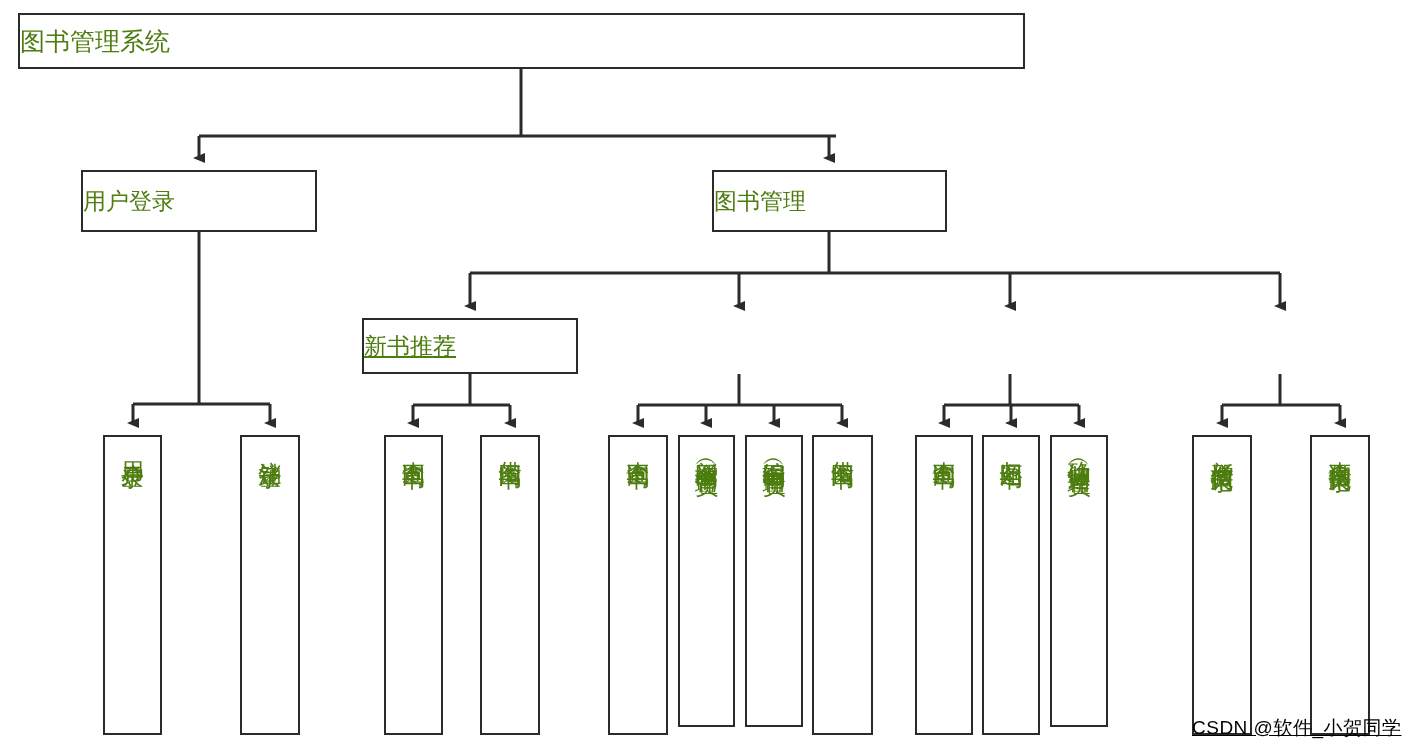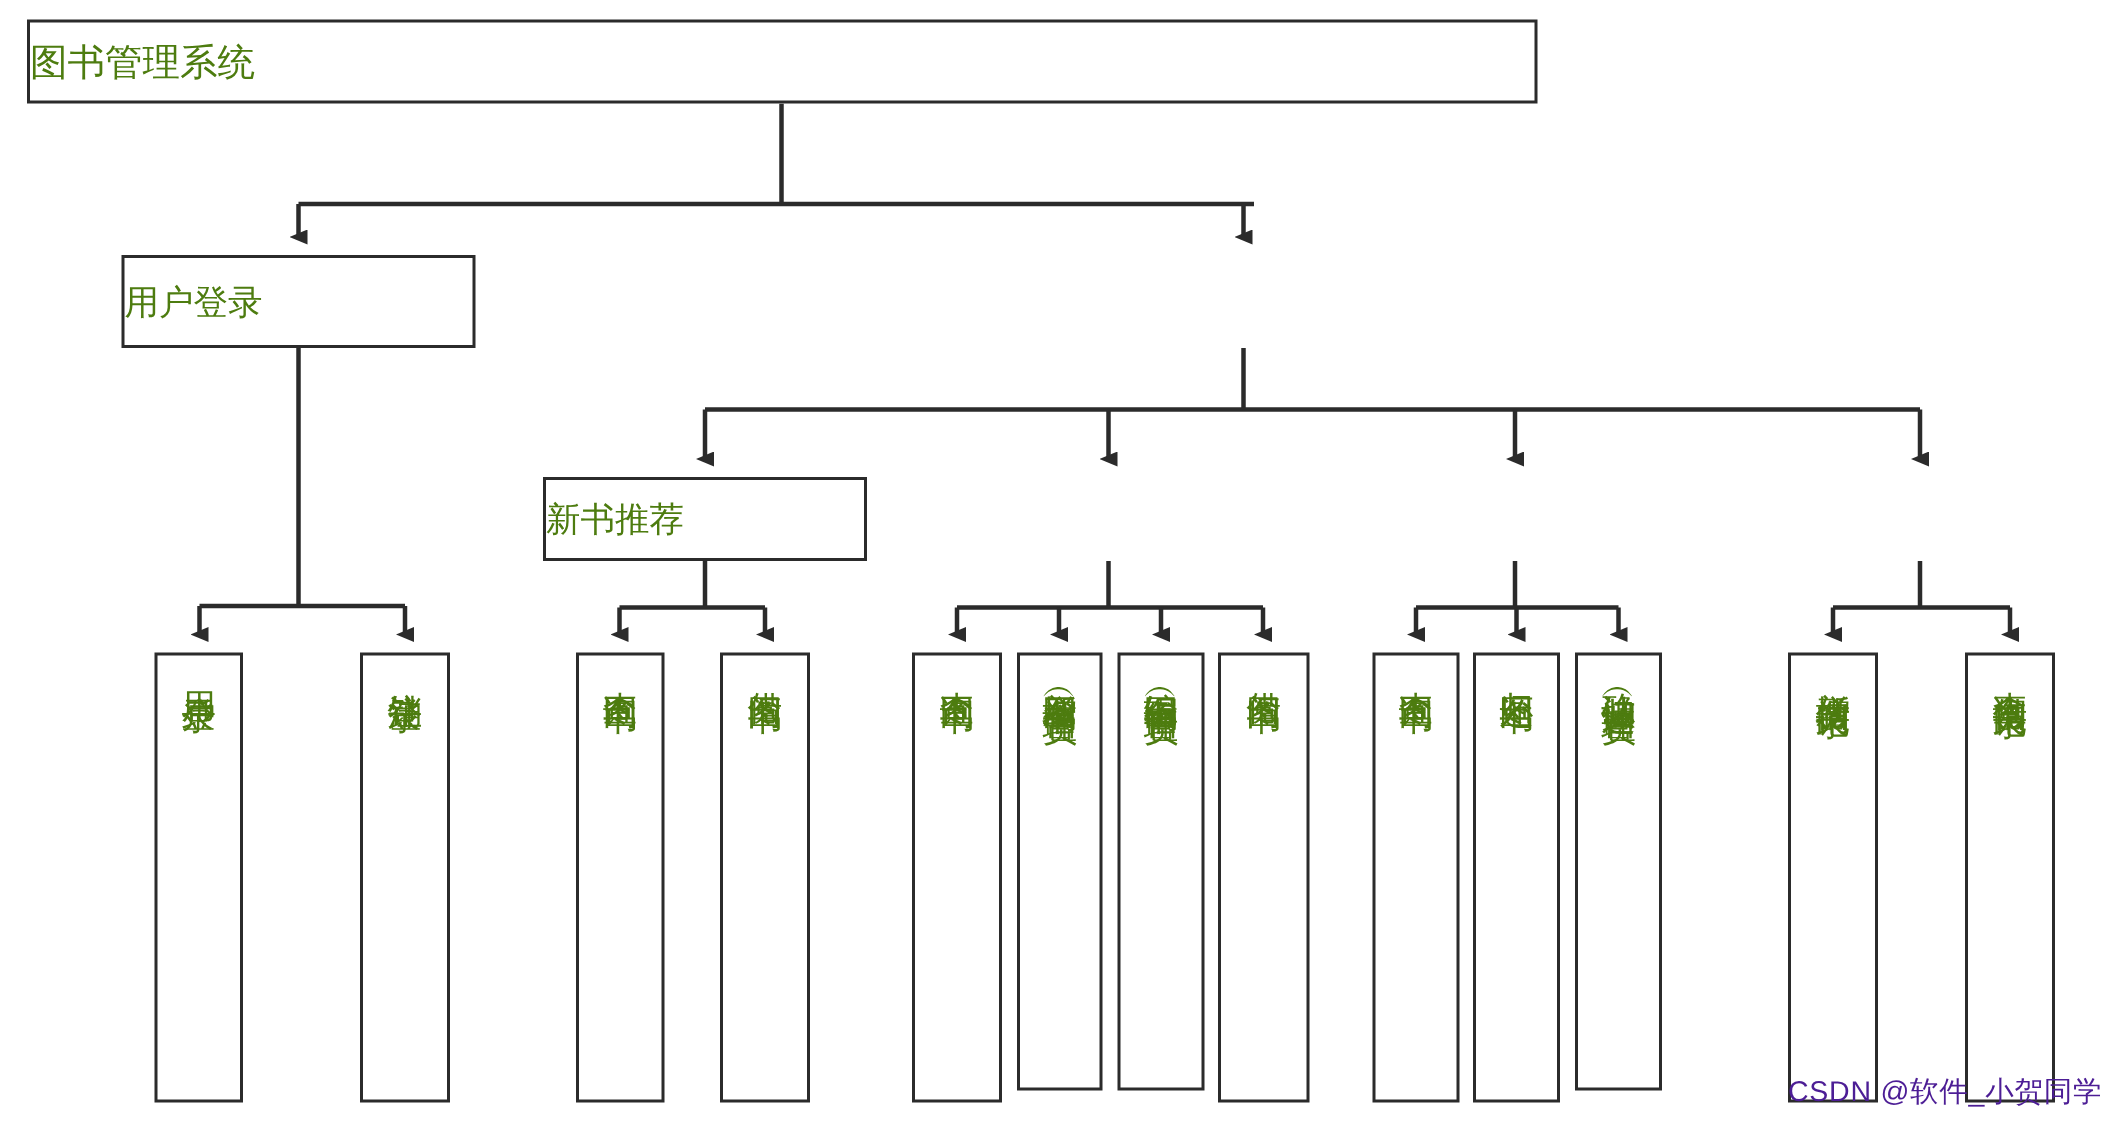--- a/index.html
+++ b/index.html
@@ -36,43 +36,45 @@
     color: #4d7c0f;
   }
   .node.root {
     font-size: 25px;
   }
   .node.lvl2 {
     font-size: 23px;
   }
   .node.lvl3 {
     font-size: 23px;
+    text-decoration: underline;
   }
   .node.leaf {
     font-size: 23px;
     writing-mode: vertical-rl;
     text-orientation: upright;
     letter-spacing: 2px;
     padding-top: 6px;
     padding-bottom: 6px;
     line-height: 1;
   }
   .node.leaf span {
     writing-mode: vertical-rl;
     text-orientation: upright;
     white-space: normal;
     display: block;
     max-height: 100%;
   }
   .watermark {
     position: absolute;
     font-size: 19px;
-    color: #4c1d95;
+    color: #000000;
     white-space: nowrap;
     letter-spacing: 0.5px;
+    text-decoration: underline;
   }
 </style>
 </head>
 <body>
 
 <div id="canvas">
 
   <svg class="wires" viewBox="0 0 1405 747">
     <defs>
       <marker id="arrow" markerWidth="12" markerHeight="12" refX="5" refY="6" orient="auto" markerUnits="userSpaceOnUse">
@@ -123,20 +125,23 @@
     </g>
   </svg>
 
   <div class="node root" style="left:18px; top:13px; width:1007px; height:56px;">
     <span>图书管理系统</span>
   </div>
 
   <div class="node lvl2" style="left:81px; top:170px; width:236px; height:62px;">
     <span>用户登录</span>
   </div>
+  <div class="node lvl2" style="left:712px; top:170px; width:235px; height:62px;">
+    <span>图书管理</span>
+  </div>
 
   <div class="node lvl3" style="left:362px; top:318px; width:216px; height:56px;">
     <span>新书推荐</span>
   </div>
 
   <div class="node leaf" style="left:103px; top:435px; width:59px; height:300px;">
     <span>用户登录</span>
   </div>
   <div class="node leaf" style="left:240px; top:435px; width:60px; height:300px;">
     <span>注销登录</span>

